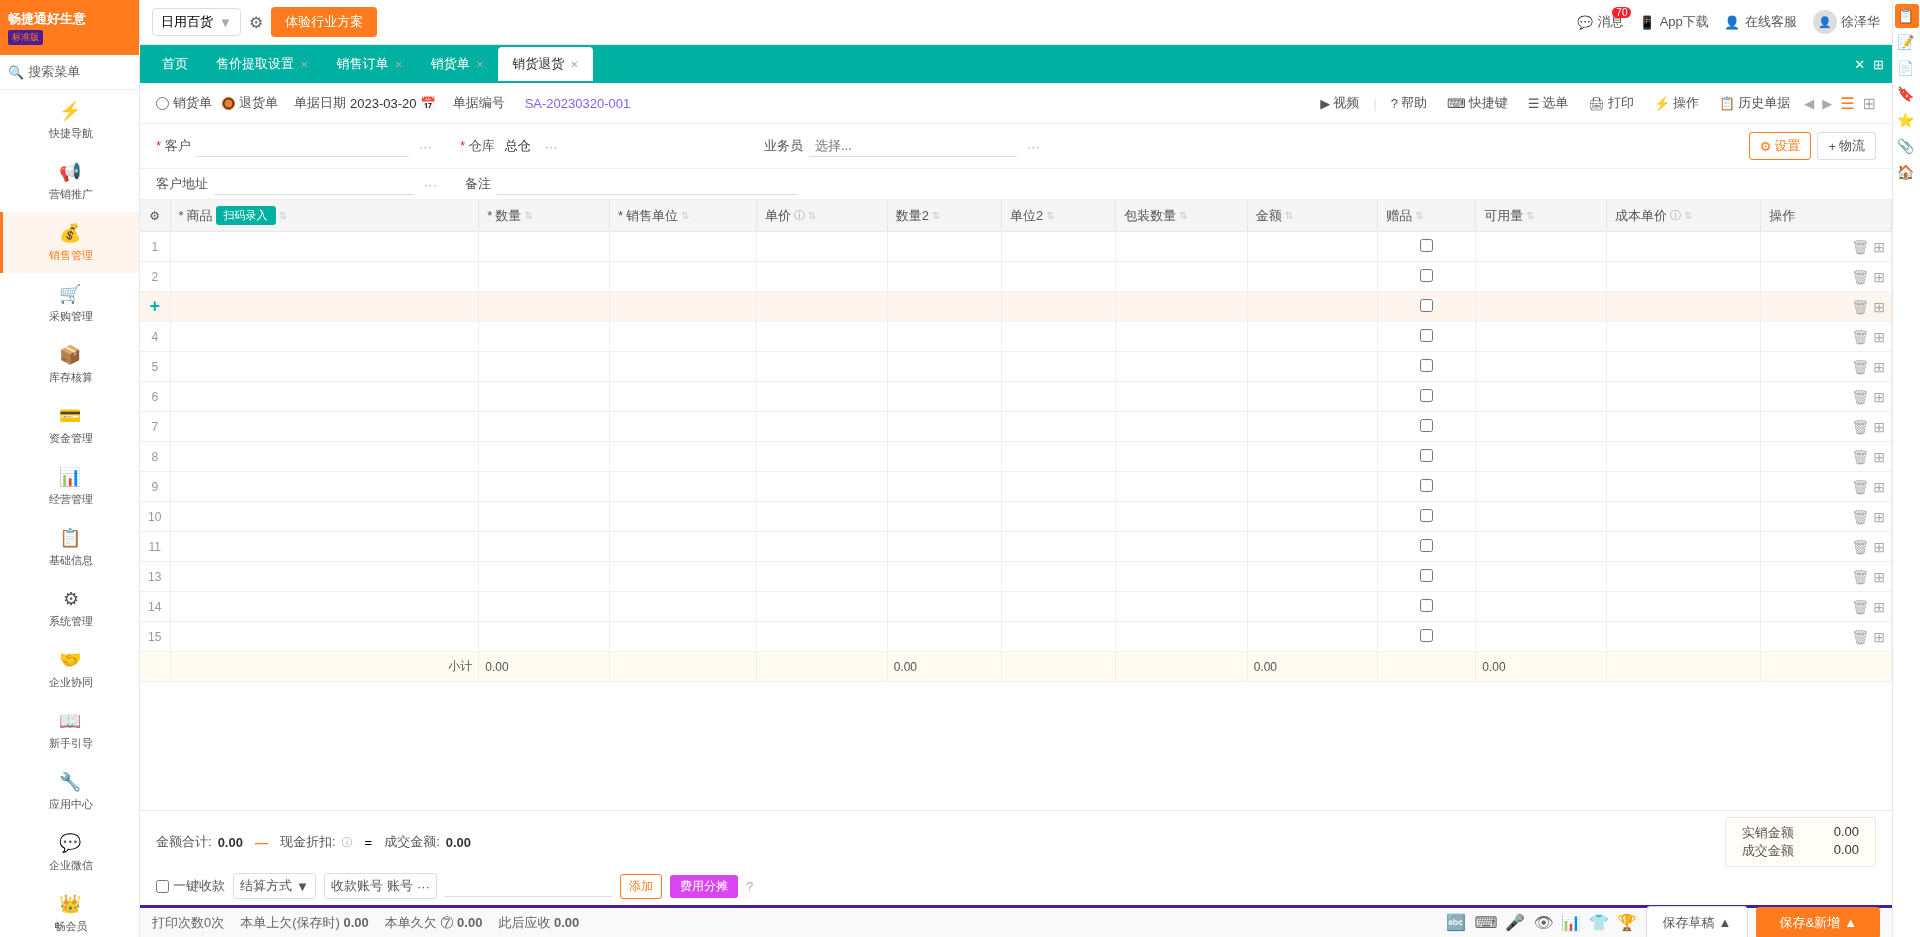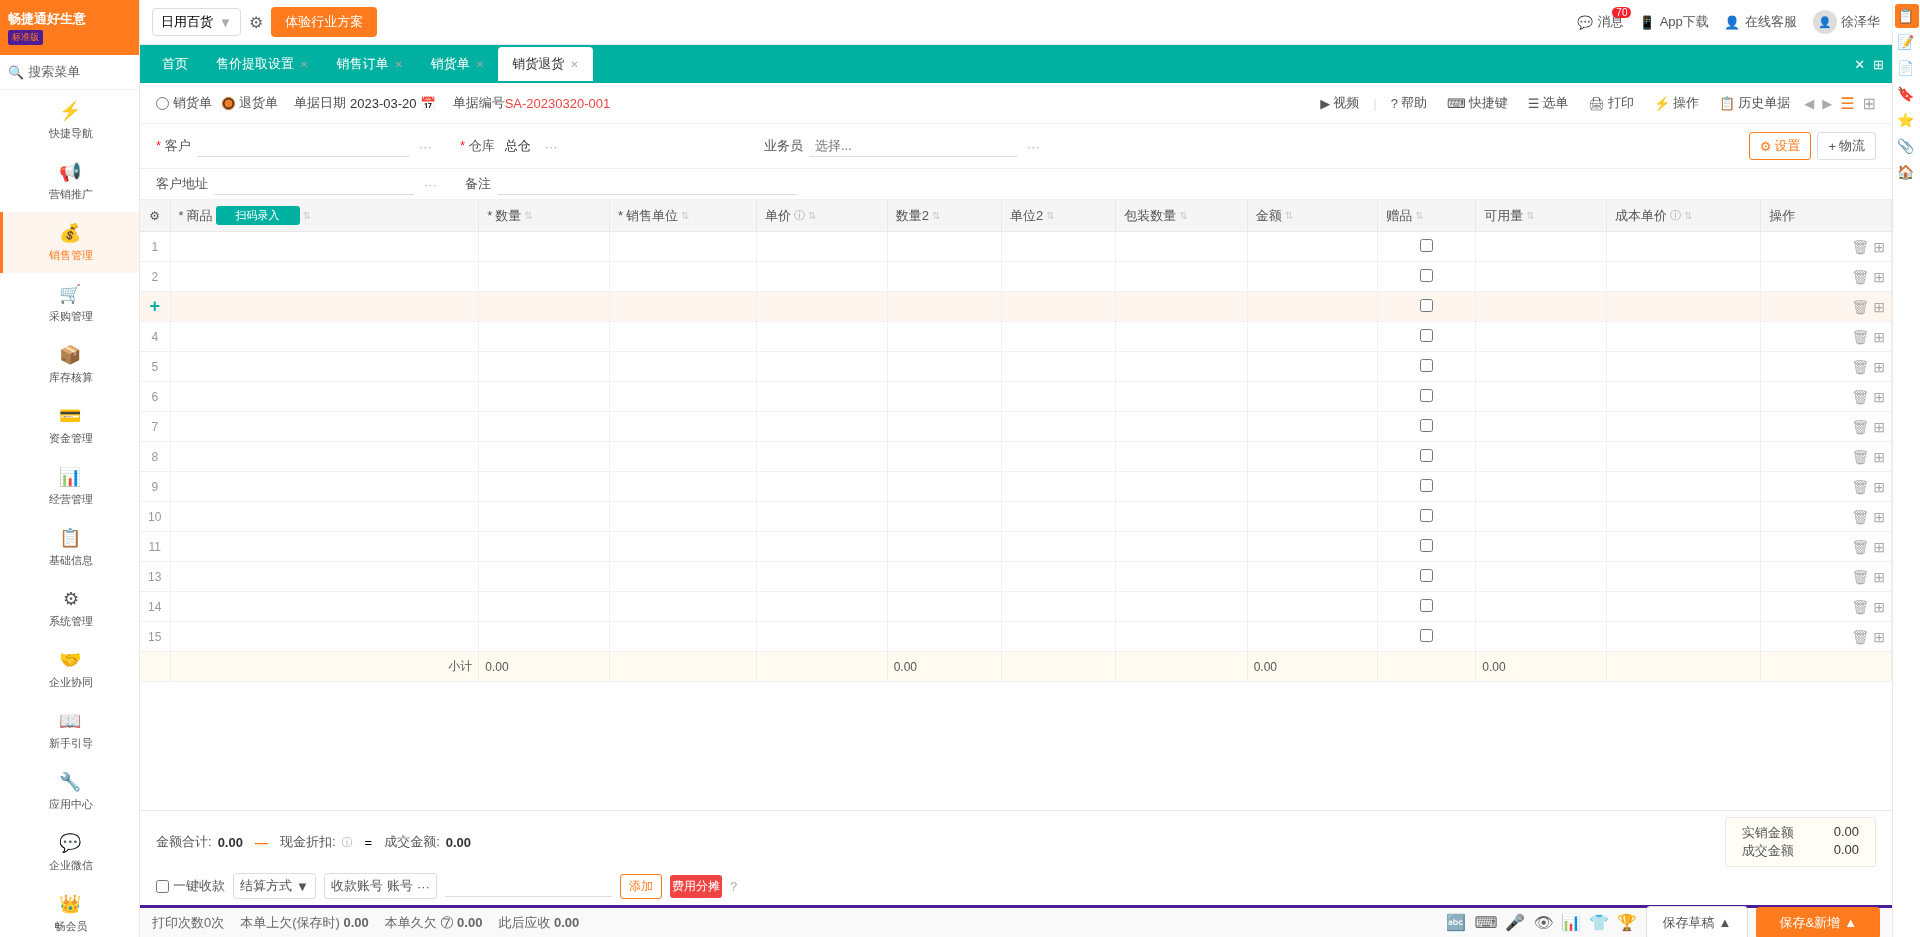--- a/index.html
+++ b/index.html
@@ -40,21 +40,21 @@
     .content { flex: 1; background: #fff; overflow: hidden; display: flex; flex-direction: column; padding: 0; }
 
     
     .form-header { padding: 8px 16px; border-bottom: 1px solid #f0f0f0; display: flex; align-items: center; gap: 16px; flex-wrap: wrap; }
     .form-header-left { display: flex; align-items: center; gap: 16px; }
     .form-header-right { margin-left: auto; display: flex; align-items: center; gap: 8px; }
     .radio-group { display: flex; gap: 10px; align-items: center; }
     .radio-label { display: flex; align-items: center; gap: 4px; cursor: pointer; color: #555; }
     .radio-label input { accent-color: #ff7b1d; }
     .date-field { display: flex; align-items: center; gap: 4px; color: #555; }
-    .doc-num { display: flex; align-items: center; gap: 0; color: #555; }
+    .doc-num { display: flex; align-items: center; gap: 20px; color: #555; }
     .toolbar-btn { display: flex; align-items: center; gap: 3px; color: #555; cursor: pointer; font-size: 12px; padding: 3px 6px; }
 
     
     .form-fields { padding: 8px 16px; border-bottom: 1px solid #f0f0f0; display: flex; flex-wrap: wrap; gap: 8px 24px; align-items: center; }
     .form-field { display: flex; align-items: center; gap: 6px; min-width: 280px; }
     .form-field label { color: #555; white-space: nowrap; }
     .form-field .required { color: #f5222d; }
     .form-field-input { flex: 1; border: none; border-bottom: 1px solid #ddd; padding: 3px 6px; outline: none; min-width: 160px; color: #333; background: transparent; }
     .form-field-dots { color: #aaa; cursor: pointer; padding: 0 4px; }
     .side-btns { margin-left: auto; display: flex; gap: 6px; }
@@ -65,21 +65,21 @@
     .table-container { flex: 1; overflow-y: auto; overflow-x: auto; }
     table { width: 100%; border-collapse: collapse; }
     thead tr { background: #f5f5f5; }
     th { padding: 6px 8px; text-align: left; font-weight: normal; color: #555; border-bottom: 1px solid #e8e8e8; border-right: 1px solid #e8e8e8; white-space: nowrap; font-size: 12px; }
     td { padding: 4px 6px; border-bottom: 1px solid #f0f0f0; border-right: 1px solid #f0f0f0; color: #333; font-size: 12px; height: 30px; }
     .row-num { color: #999; text-align: center; width: 30px; }
     .row-active { background: #fff5ef; }
     .checkbox-cell { text-align: center; }
     .ops-cell { display: flex; gap: 4px; align-items: center; justify-content: flex-end; }
     .op-icon { color: #aaa; cursor: pointer; font-size: 14px; }
-    .scan-btn { background: #00b0a0; color: #fff; border: none; border-radius: 3px; padding: 2px 20px; font-size: 11px; cursor: pointer; white-space: nowrap; }
+    .scan-btn { background: #00b0a0; color: #fff; border: none; border-radius: 3px; padding: 2px 8px; font-size: 11px; cursor: pointer; white-space: nowrap; }
     .add-row-btn { color: #00b0a0; cursor: pointer; font-size: 18px; font-weight: bold; }
     .subtotal-row td { background: #fffbf0; font-weight: normal; color: #555; }
 
     
     .footer { border-top: 1px solid #e8e8e8; padding: 6px 16px; display: flex; flex-direction: column; gap: 6px; }
     .footer-row1 { display: flex; align-items: center; gap: 12px; }
     .footer-calc { display: flex; align-items: center; gap: 6px; color: #555; }
     .footer-total { font-weight: bold; color: #333; }
     .btn-save-draft { background: #fff; border: 1px solid #ddd; border-radius: 4px; padding: 7px 16px; cursor: pointer; color: #555; display: flex; align-items: center; gap: 4px; }
     .btn-save-new { background: #ff7b1d; border: none; border-radius: 4px; padding: 7px 23px; cursor: pointer; color: #fff; display: flex; align-items: center; gap: 4px; }
@@ -99,21 +99,21 @@
     .th-sort { display: flex; align-items: center; gap: 3px; }
     .sort-icon { color: #ccc; font-size: 10px; }
     .info-icon { color: #aaa; font-size: 11px; cursor: pointer; }
     .minus-icon { color: #ff7b1d; font-weight: bold; }
 
     .payment-row { display: flex; align-items: center; gap: 8px; flex-wrap: wrap; }
     .checkbox-label { display: flex; align-items: center; gap: 4px; color: #555; }
     .select-field { border: 1px solid #ddd; border-radius: 3px; padding: 3px 6px; font-size: 12px; color: #555; cursor: pointer; display: flex; align-items: center; gap: 4px; }
     .input-field { border: none; border-bottom: 1px solid #ddd; padding: 3px 6px; font-size: 12px; min-width: 80px; }
     .add-btn { color: #ff7b1d; border: 1px solid #ff7b1d; background: #fff; border-radius: 3px; padding: 3px 8px; cursor: pointer; font-size: 12px; }
-    .split-btn { background: #ef4444; color: #fff; border: none; border-radius: 3px; padding: 3px 2px; cursor: pointer; font-size: 12px; }
+    .split-btn { background: #d946ef; color: #fff; border: none; border-radius: 3px; padding: 3px 10px; cursor: pointer; font-size: 12px; }
     .question-icon { color: #aaa; cursor: pointer; }
   </style>
 </head>
 <body>
 
 <div class="sidebar">
   <div class="sidebar-logo">
     <div style="display:flex;flex-direction:column;align-items:flex-start;">
       <span style="color:#fff;font-size:13px;font-weight:bold;">畅捷通好生意</span>
       <span style="background:#4c1d95;color:#ff7b1d;font-size:9px;padding:1px 4px;border-radius:2px;margin-top:2px;">标准版</span>
@@ -256,21 +256,21 @@
             <span>退货单</span>
           </label>
         </div>
         <div class="date-field">
           <span>单据日期</span>
           <span style="color:#333;">2023-03-20</span>
           <span style="color:#aaa;cursor:pointer;">📅</span>
         </div>
         <div class="doc-num">
           <span>单据编号</span>
-          <span style="color:#ef4444;">SA-20230320-001</span>
+          <span style="color:#8b5cf6;">SA-20230320-001</span>
         </div>
       </div>
       <div class="form-header-right">
         <span class="toolbar-btn">
           <span>▶</span>
           <span>视频</span>
         </span>
         <span style="color:#ddd">|</span>
         <span class="toolbar-btn">
           <span>?</span>

